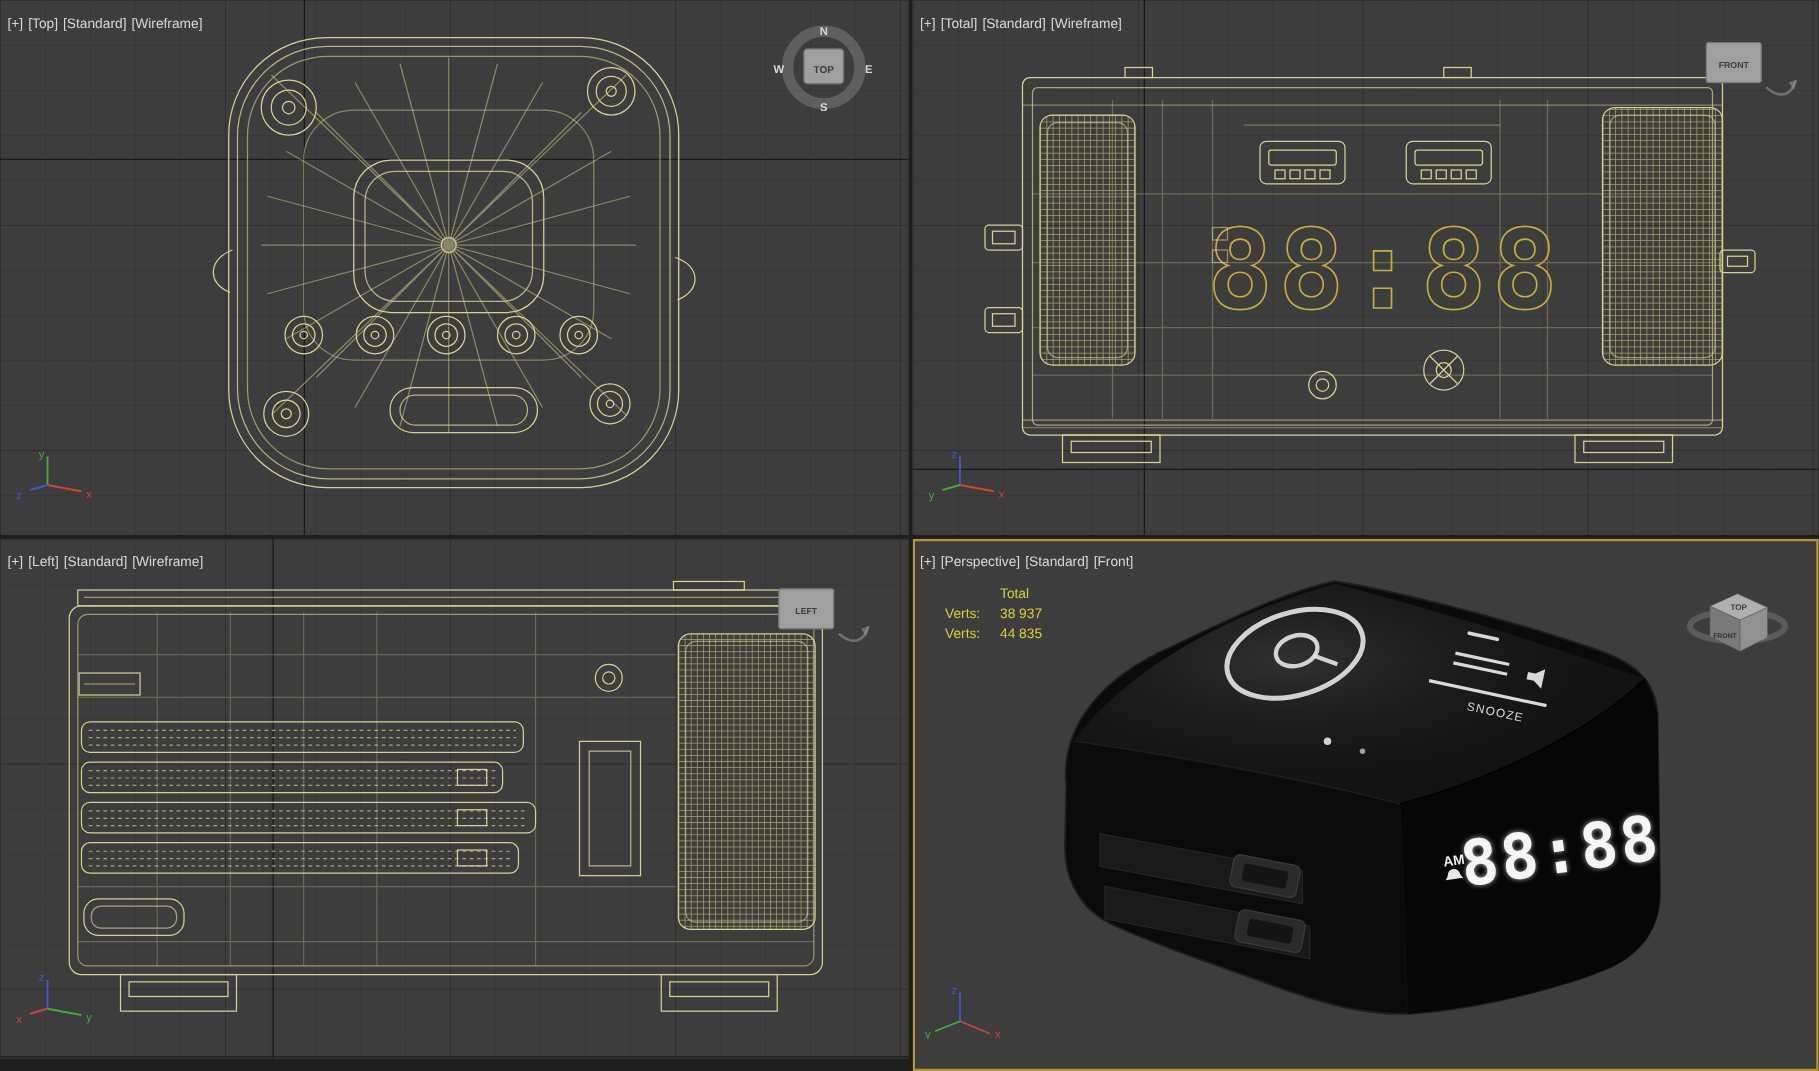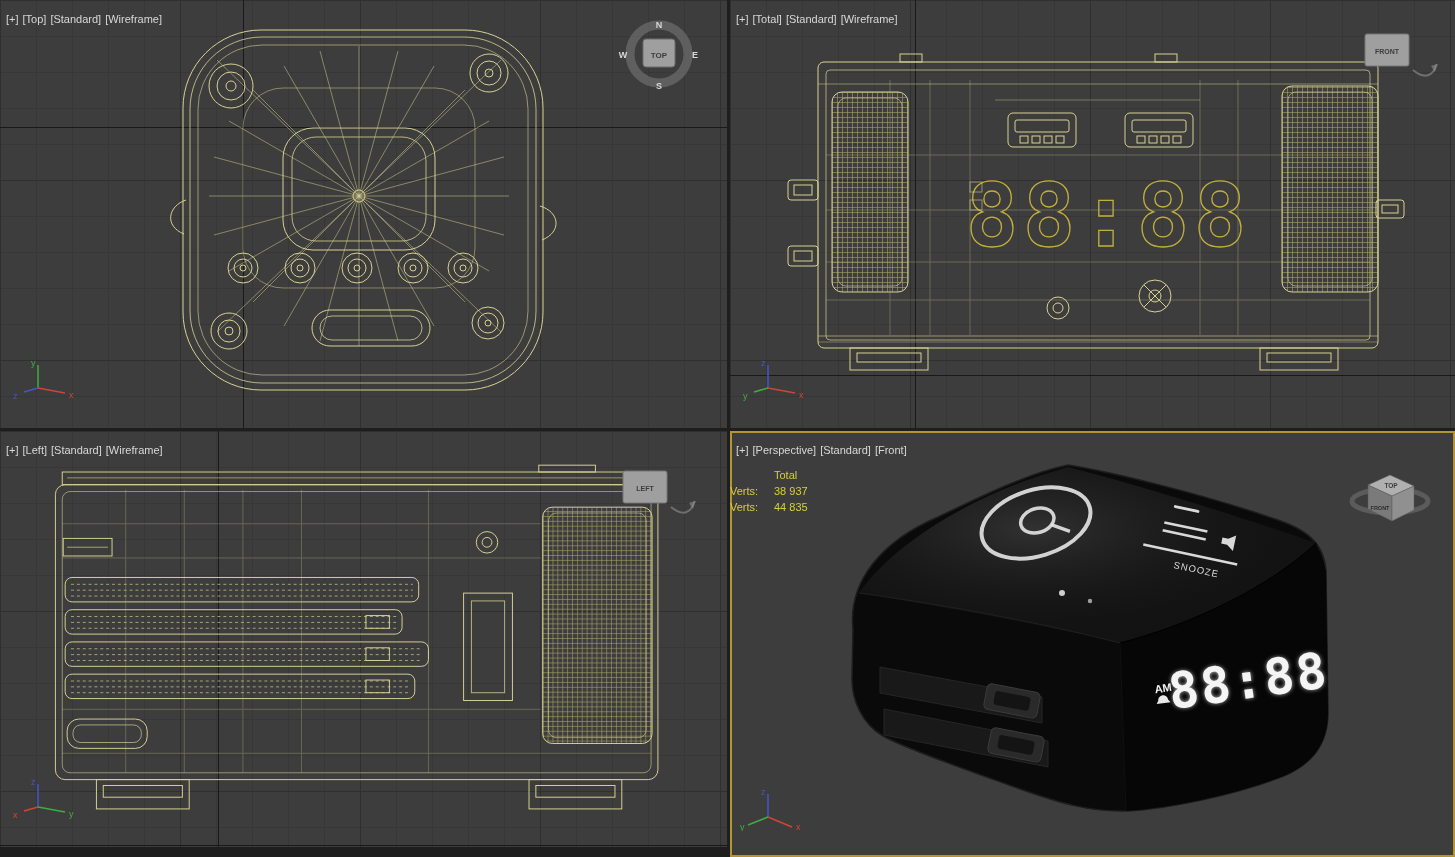--- a/index.html
+++ b/index.html
@@ -18,21 +18,21 @@
     background-size:180px 180px,180px 180px,36px 36px,36px 36px}
   .axis-v{position:absolute;top:0;bottom:0;width:1px;background:var(--axis_line,#191919)}
   .axis-h{position:absolute;left:0;right:0;height:1px;background:var(--axis_line,#191919)}
   .art{position:absolute;inset:0;width:100%;height:100%}
   .wire{stroke:var(--wire,#d8d292);fill:none;stroke-width:1}
   .dash line{stroke-dasharray:3 3}
   .digits-wire{font-family:"DejaVu Sans Mono",monospace;font-size:88px;font-weight:bold;letter-spacing:4px;fill:none;stroke:var(--display_wire,#c3ae3c);stroke-width:1.3px}
   .digits{font-family:"DejaVu Sans Mono",monospace;font-size:50px;font-weight:bold;letter-spacing:2px;fill:var(--digit_color,#f5f5f5)}
   .vp-menu{position:absolute;top:13px;left:6px;font-size:11px;color:var(--label_text,#d8d8d8);z-index:6;cursor:default;white-space:nowrap}
   .vp-menu .mi{margin-right:4px}
-  .stats{position:absolute;top:36px;left:0;z-index:6;font-size:11px;color:var(--stats_text,#d8ce3a);display:grid;grid-template-columns:44px auto;line-height:16px}
+  .stats{position:absolute;top:36px;left:26px;z-index:6;font-size:11px;color:var(--stats_text,#d8ce3a);display:grid;grid-template-columns:44px auto;line-height:16px}
   .vc{position:absolute;z-index:5}
   .tripod{position:absolute;left:8px;bottom:26px;z-index:5}
   svg text{user-select:none}
   .vc-letter{fill:#d9d9d9;font-size:9px;font-weight:bold;text-anchor:middle}
   .vc-facelabel{fill:#3c3c3c;font-weight:bold;text-anchor:middle}
 </style>
 </head>
 <body>
 
 <div id="stage">

